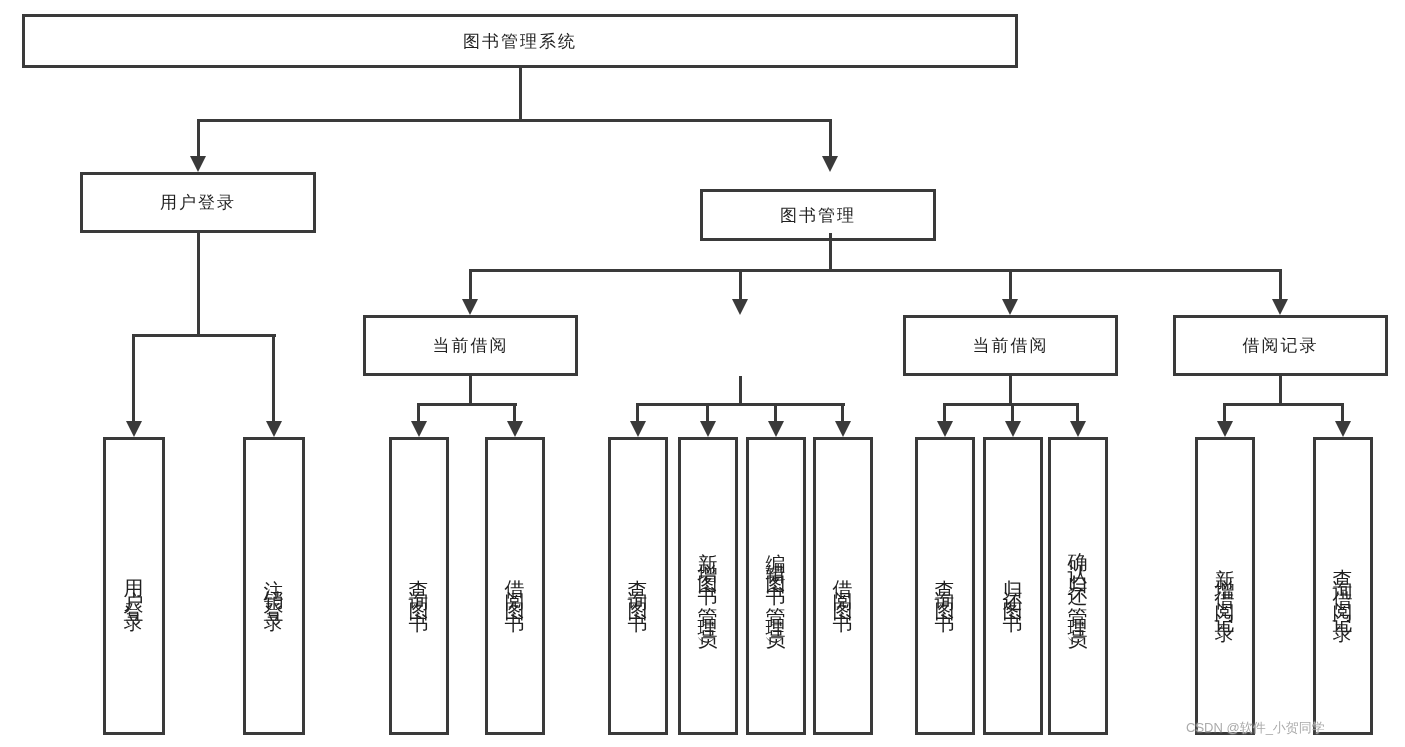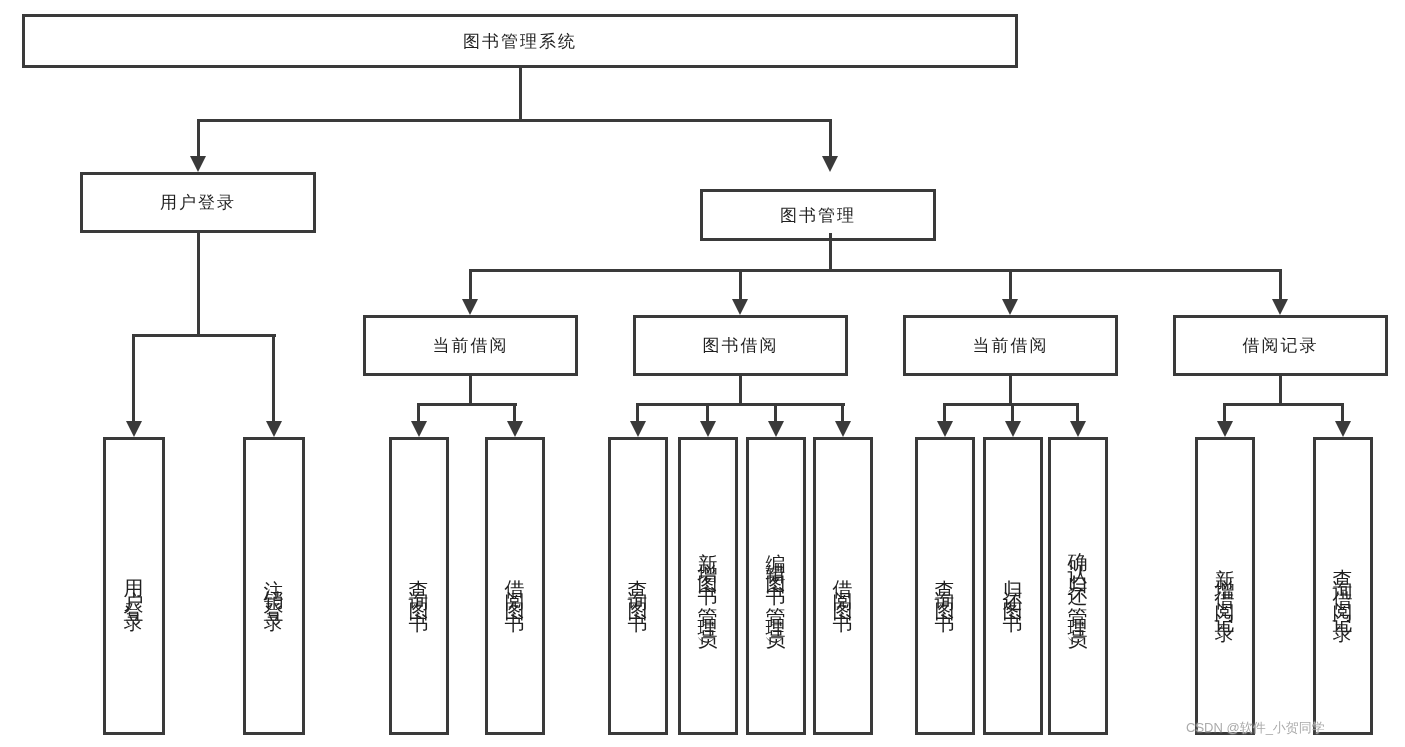--- a/index.html
+++ b/index.html
@@ -94,23 +94,20 @@
   <div class="vline" style="left:1009px; top:269px; width:3px; height:32px;"></div>
   <div class="vline" style="left:1279px; top:269px; width:3px; height:32px;"></div>
   <div class="arrow" style="left:462px;  top:299px;"></div>
   <div class="arrow" style="left:732px;  top:299px;"></div>
   <div class="arrow" style="left:1002px; top:299px;"></div>
   <div class="arrow" style="left:1272px; top:299px;"></div>
 
   <div class="box" style="left:363px; top:315px; width:215px; height:61px;">
     <span class="hlabel">当前借阅</span>
   </div>
-  <div class="box" style="left:633px; top:315px; width:215px; height:61px;">
-    <span class="hlabel">图书借阅</span>
-  </div>
   <div class="box" style="left:1173px; top:315px; width:215px; height:61px;">
     <span class="hlabel">借阅记录</span>
   </div>
   <div class="box" style="left:903px; top:315px; width:215px; height:61px;">
     <span class="hlabel">当前借阅</span>
   </div>
 
   <div class="vline" style="left:469px; top:376px; width:3px; height:30px;"></div>
   <div class="hline" style="left:417px; top:403px; width:100px; height:3px;"></div>
   <div class="vline" style="left:417px; top:403px; width:3px; height:19px;"></div>

